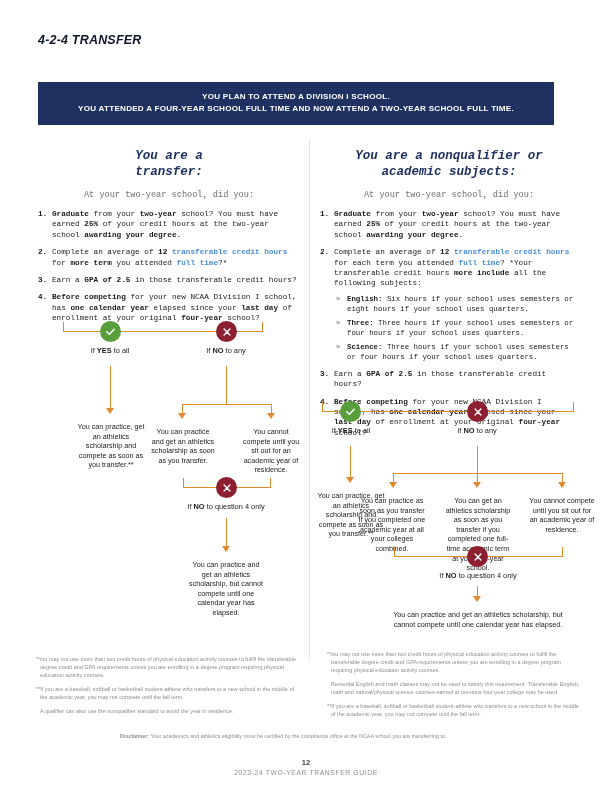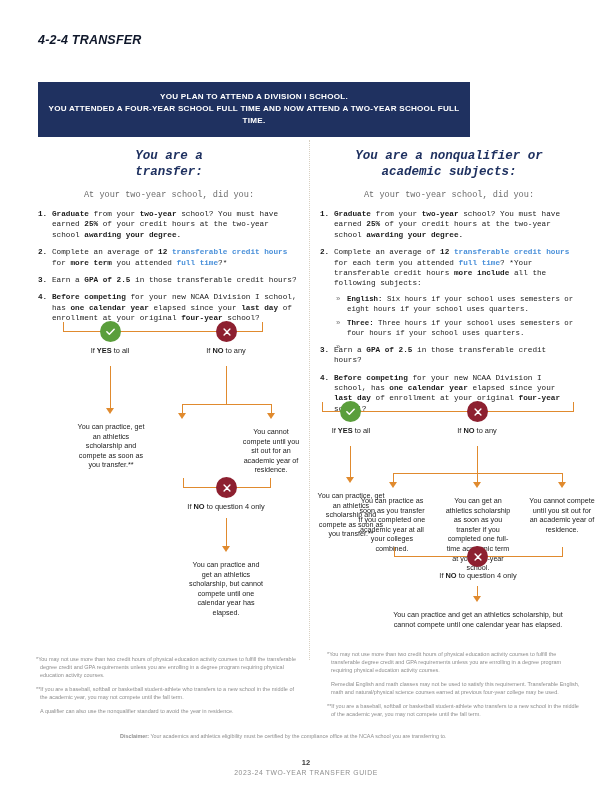--- a/index.html
+++ b/index.html
@@ -21,21 +21,21 @@
   .main-title{
     font-size:27px;font-weight:bold;font-style:italic;
     color:#1f3160;letter-spacing:-0.3px;
     white-space:nowrap;
   }
   .sub-title{
     font-size:12.5px;font-weight:bold;font-style:italic;
     color:#0f172a;letter-spacing:0.2px;white-space:nowrap;
   }
   .banner{
-    position:absolute;left:38px;top:82px;width:432px;
+    position:absolute;left:38px;top:82px;width:516px;
     background:#1f3160;color:#ffffff;
     padding:9px 6px 10px 6px;
     box-sizing:border-box;
     text-align:center;
   }
   .banner div{
     font-size:8.1px;font-weight:bold;letter-spacing:0.25px;line-height:12px;
   }
 
   
@@ -168,20 +168,21 @@
     <div class="ln vl" style="left:72px;top:56px;height:44px;"></div>
     <div class="arrow" style="left:68px;top:98px;"></div>
     <div class="box" style="left:38px;top:112px;width:70px;">You can practice, get an athletics scholarship and compete as soon as you transfer.**</div>
 
     <div class="ln vl" style="left:188px;top:56px;height:39px;"></div>
     <div class="ln hl" style="left:144px;top:94px;width:90px;"></div>
     <div class="ln vl" style="left:144px;top:94px;height:11px;"></div>
     <div class="ln vl" style="left:233px;top:94px;height:11px;"></div>
     <div class="arrow" style="left:140px;top:103px;"></div>
     <div class="arrow" style="left:229px;top:103px;"></div>
+    <div class="box" style="left:113px;top:117px;width:64px;">You can practice and get an athletics scholarship as soon as you transfer.</div>
     <div class="box" style="left:201px;top:117px;width:64px;">You cannot compete until you sit out for an academic year of residence.</div>
 
     <div class="ln vl" style="left:145px;top:168px;height:10px;"></div>
     <div class="ln hl" style="left:145px;top:177px;width:88px;"></div>
     <div class="ln vl" style="left:232px;top:168px;height:10px;"></div>
     <div class="badge no" style="left:178px;top:167px;">
       <svg width="10" height="10" viewBox="0 0 24 24">
           <path d="M5 5l14 14M19 5L5 19" stroke="#fff" stroke-width="3.4" fill="none" stroke-linecap="round"></path>
         </svg>
     </div>
@@ -198,21 +199,21 @@
     </div>
     <div class="col-sub">At your two-year school, did you:</div>
     <ol class="qs">
       <li><span class="num">1.</span><span><b>Graduate</b> from your <b>two-year</b> school? You must have earned <b>25%</b> of your credit hours at the two-year school <b>awarding your degree.</b></span></li>
       <li>
         <span class="num">2.</span>
         <span>Complete an average of <b>12</b> <span class="lnk">transferable credit hours</span> for each term you attended <span class="lnk">full time</span>? *Your transferable credit hours <b>more include</b> all the following subjects:</span>
         <ul class="subs">
           <li><span class="chev">»</span><span><b>English:</b> Six hours if your school uses semesters or eight hours if your school uses quarters.</span></li>
           <li><span class="chev">»</span><span><b>Three:</b> Three hours if your school uses semesters or four hours if your school uses quarters.</span></li>
-          <li><span class="chev">»</span></li>
+          <li><span class="chev">»</span><span><b>Science:</b> Three hours if your school uses semesters or four hours if your school uses quarters.</span></li>
         </ul>
       </li>
       <li><span class="num">3.</span><span>Earn a <b>GPA of 2.5</b> in those transferable credit hours?</span></li>
       <li><span class="num">4.</span><span><b>Before competing</b> for your new NCAA Division I school, has <b>one calendar year</b> elapsed since your <b>last day</b> of enrollment at your original <b>four-year</b> school?</span></li>
     </ol>
   </div>
 
   <div class="flow" style="left:320px;top:390px;width:258px;height:260px;">
     <div class="ln vl" style="left:2px;top:12px;height:10px;"></div>
     <div class="ln hl" style="left:2px;top:21px;width:252px;"></div>

